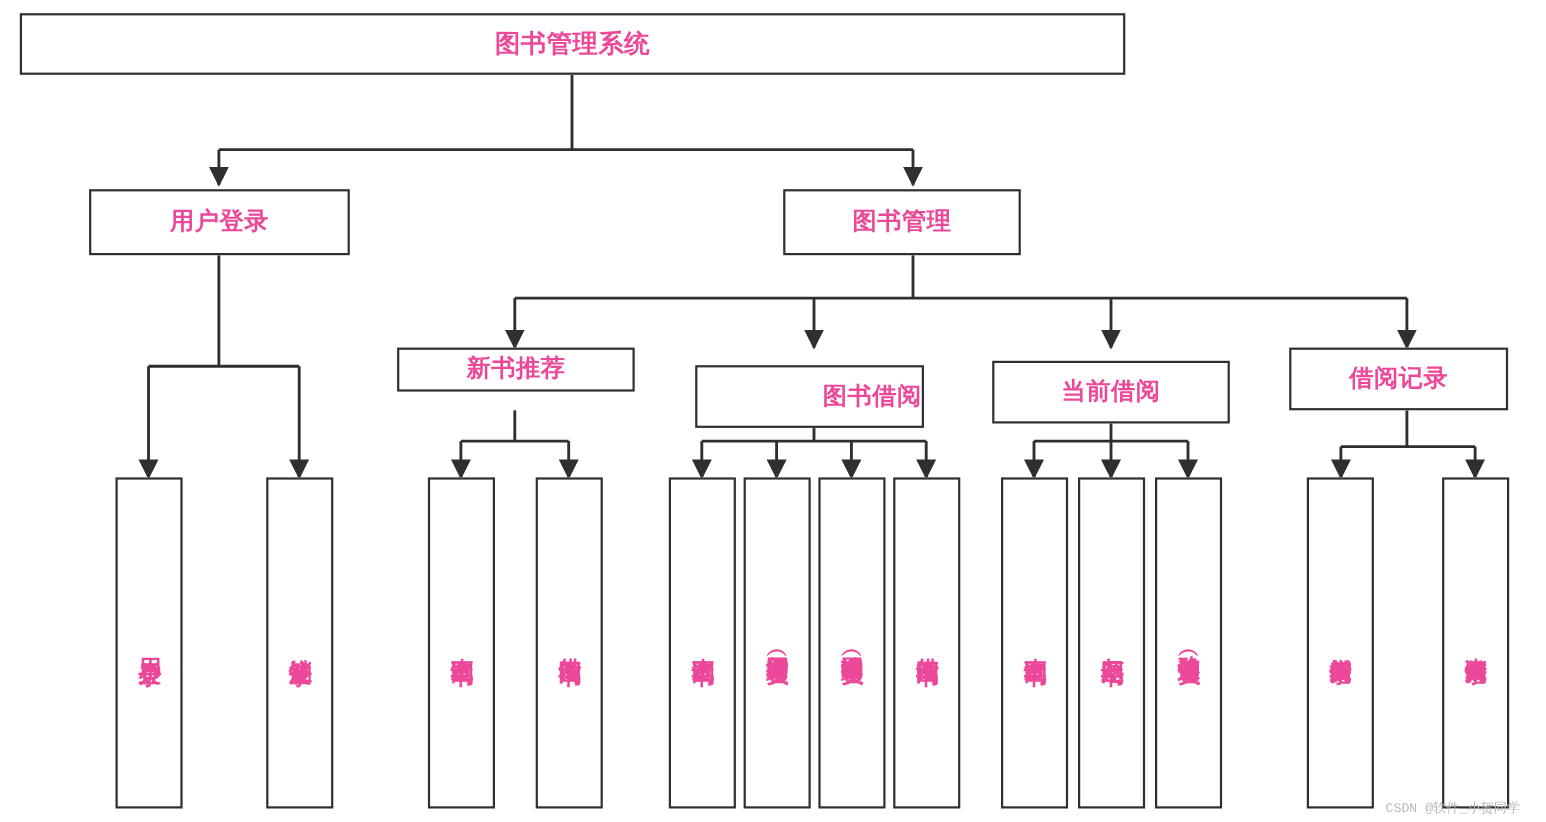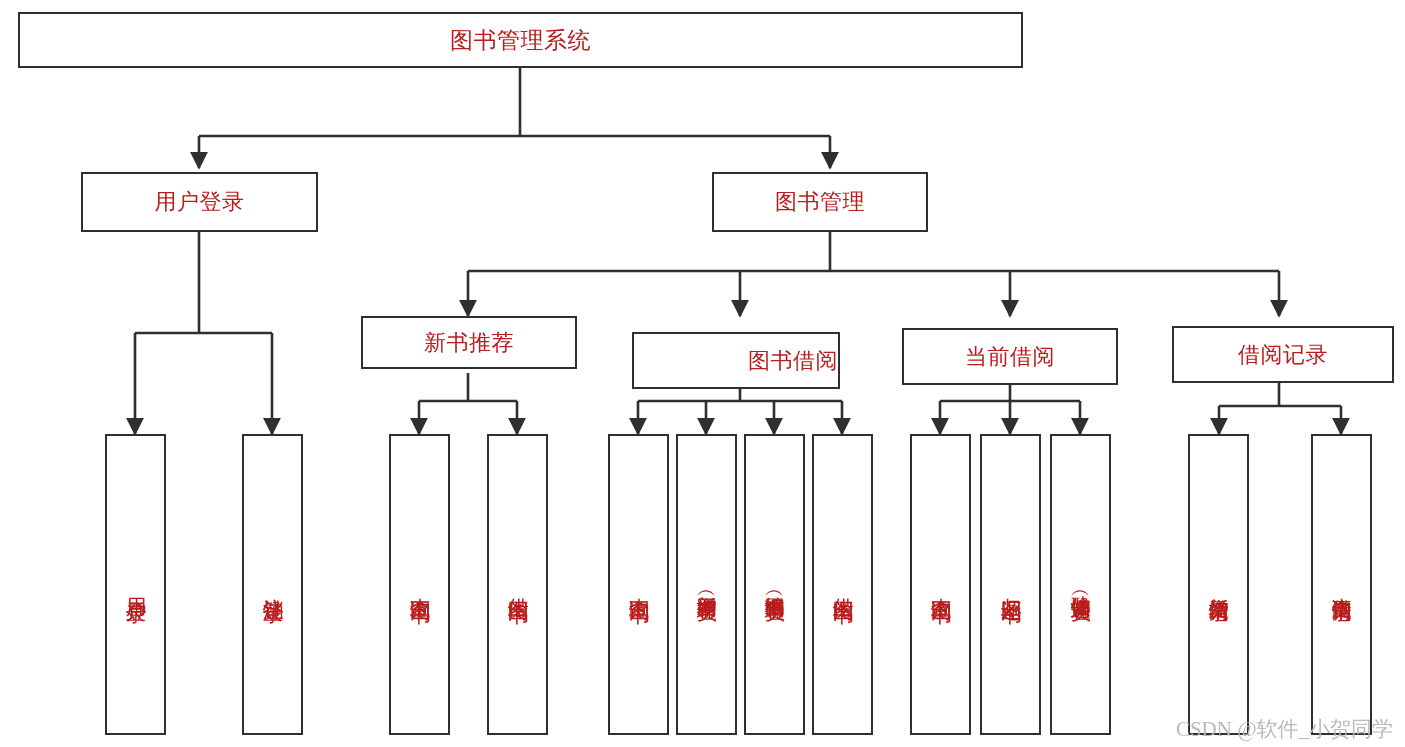--- a/index.html
+++ b/index.html
@@ -27,22 +27,23 @@
     pointer-events: none;
   }
   .node {
     position: absolute;
     box-sizing: border-box;
     background: #ffffff;
     border: 2.5px solid #2f2f2f;
     display: flex;
     align-items: center;
     justify-content: center;
-    color: #b91c1c;
+    color: #ec4899;
     z-index: 2;
+    font-weight: bold;
   }
   .node .lbl {
     display: block;
     text-align: center;
     line-height: 1.25;
     letter-spacing: 0.5px;
   }
   .node.horiz .lbl {
     font-size: 22px;
   }
@@ -62,27 +63,27 @@
     letter-spacing: 2px;
     max-height: 100%;
   }
   .node.vert.tall-text .lbl {
     font-size: 20px;
     line-height: 1.18;
     letter-spacing: 1px;
   }
   #watermark {
     position: absolute;
-    right: 12px;
+    right: 23px;
     bottom: 4px;
-    font-size: 21px;
+    font-size: 12px;
     color: #b9b9b9;
     z-index: 5;
     white-space: nowrap;
-    font-family: Liberation Serif, serif;
+    font-family: Liberation Mono, monospace;
   }
 </style>
 </head>
 <body>
 
 <div id="canvas">
 
   <svg id="wires" viewBox="0 0 1405 747" xmlns="http://www.w3.org/2000/svg">
     <defs>
       <marker id="arw" viewBox="0 0 10 10" refX="9" refY="5" markerWidth="7" markerHeight="7" orient="auto-start-reverse">
@@ -137,30 +138,30 @@
     <span class="lbl">图书管理系统</span>
   </div>
 
   <div class="node horiz" style="left:81px; top:172px; width:237px; height:60px;">
     <span class="lbl">用户登录</span>
   </div>
   <div class="node horiz" style="left:712px; top:172px; width:216px; height:60px;">
     <span class="lbl">图书管理</span>
   </div>
 
-  <div class="node horiz" style="left:361px; top:316px; width:216px; height:53px;">
+  <div class="node horiz" style="left:361px; top:316px; width:216px; height:40px;">
     <span class="lbl">新书推荐</span>
   </div>
   <div class="node horiz" style="left:632px; top:332px; width:208px; height:57px;justify-content:flex-end;">
     <span class="lbl">图书借阅</span>
   </div>
   <div class="node horiz" style="left:902px; top:328px; width:216px; height:57px;">
     <span class="lbl">当前借阅</span>
   </div>
-  <div class="node horiz" style="left:1172px; top:326px; width:222px; height:57px;">
+  <div class="node horiz" style="left:1172px; top:316px; width:199px; height:57px;">
     <span class="lbl">借阅记录</span>
   </div>
 
   <div class="node vert" style="left:105px; top:434px; width:61px; height:301px;">
     <span class="lbl">用户登录</span>
   </div>
   <div class="node vert" style="left:242px; top:434px; width:61px; height:301px;">
     <span class="lbl">注销登录</span>
   </div>
 

